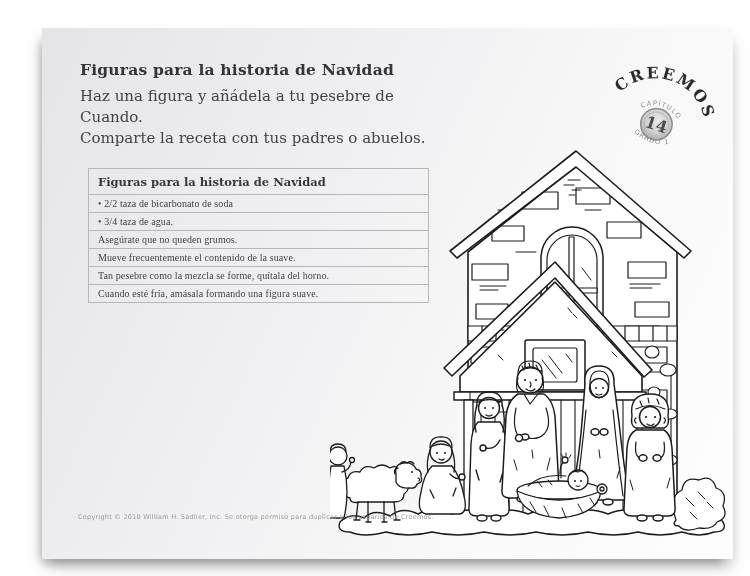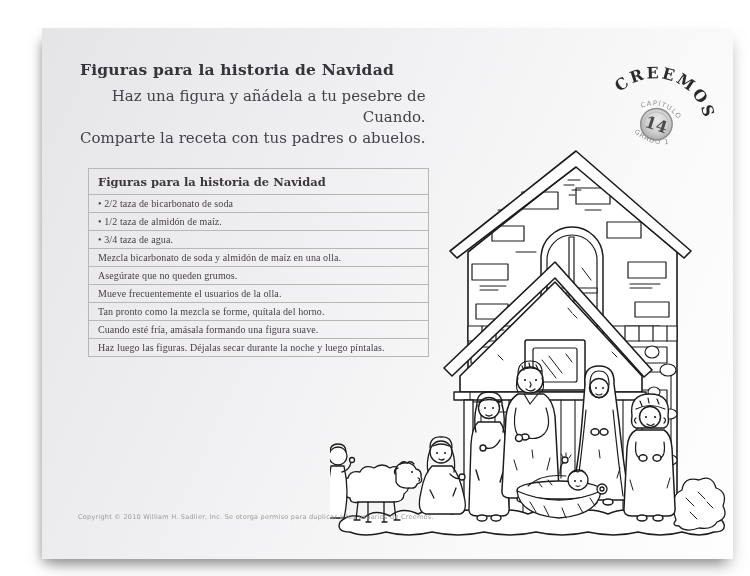--- a/index.html
+++ b/index.html
@@ -10,21 +10,21 @@
   .paper{
     position:absolute;left:42px;top:28px;width:691px;height:531px;
     background:linear-gradient(115deg,#e5e5e7 0%,#efeff1 35%,#f9f9fa 70%,#fefefe 100%);
     box-shadow:-6px 8px 10px -5px rgba(110,110,110,.55), 2px 10px 14px -4px rgba(110,110,110,.5);
   }
   .page-title{
     position:absolute;left:38px;top:32px;
     font:bold 15.5px "DejaVu Serif",serif;color:#37333b;letter-spacing:.2px;
   }
   .intro{position:absolute;left:38px;top:58px;color:#45404a;font-size:15px;}
-  .intro div{white-space:nowrap;line-height:21px;text-align:right;}
+  .intro div{white-space:nowrap;line-height:21px;}
   .recipe{
     position:absolute;left:46px;top:140px;width:339px;
     border-top:1px solid #b9b6b3;border-left:1px solid #b9b6b3;border-right:1px solid #b9b6b3;
     background:transparent;
   }
   .recipe .hdr{
     font:bold 11.5px "DejaVu Serif",serif;color:#3c373d;
     padding:6px 4px 5px 9px;border-bottom:1px solid #b9b6b3;white-space:nowrap;
   }
   .recipe .row{
@@ -48,28 +48,25 @@
 
   <div class="intro">
     <div>Haz una figura y añádela a tu pesebre de</div>
     <div>Cuando.</div>
     <div>Comparte la receta con tus padres o abuelos.</div>
   </div>
 
   <div class="recipe">
     <div class="hdr">Figuras para la historia de Navidad</div>
     <div class="row">• 2/2 taza de bicarbonato de soda</div>
-    <div class="row">• 1/2 taza de almidón de maíz.</div>
     <div class="row">• 3/4 taza de agua.</div>
-    <div class="row">Mezcla bicarbonato de soda y almidón de maíz en una olla.</div>
     <div class="row">Asegúrate que no queden grumos.</div>
-    <div class="row">Mueve frecuentemente el usuarios de la olla.</div>
-    <div class="row">Tan pronto como la mezcla se forme, quítala del horno.</div>
+    <div class="row">Mueve frecuentemente el contenido de la suave.</div>
+    <div class="row">Tan pesebre como la mezcla se forme, quítala del horno.</div>
     <div class="row">Cuando esté fría, amásala formando una figura suave.</div>
-    <div class="row">Haz luego las figuras. Déjalas secar durante la noche y luego píntalas.</div>
   </div>
 
   <svg class="badge" viewBox="0 0 120 130">
     <defs>
       <radialGradient id="coin" cx="50%" cy="38%" r="65%">
         <stop offset="0%" stop-color="#e9e9e9"></stop>
         <stop offset="60%" stop-color="#cfcfcf"></stop>
         <stop offset="100%" stop-color="#a8a8a8"></stop>
       </radialGradient>
       <path id="bArc" d="M8,84 A52,52 0 0 1 112,84" fill="none"></path>

